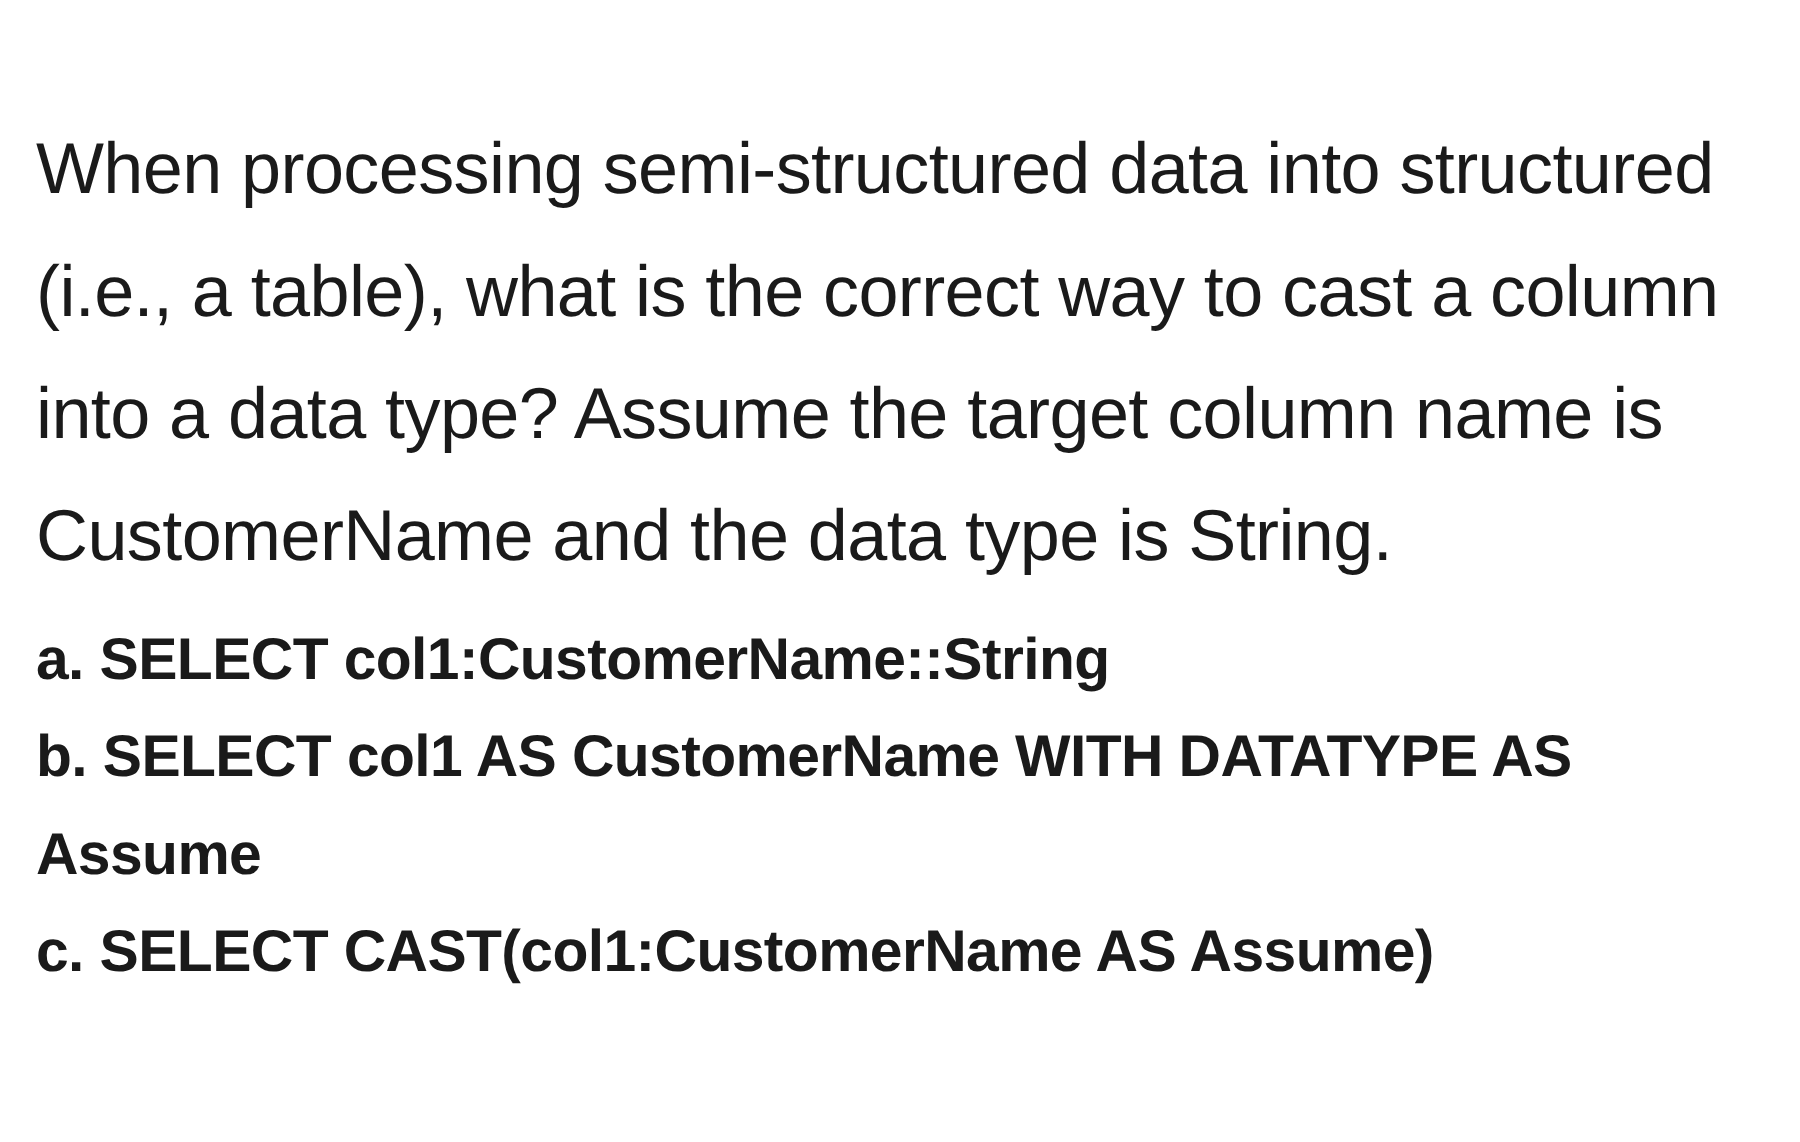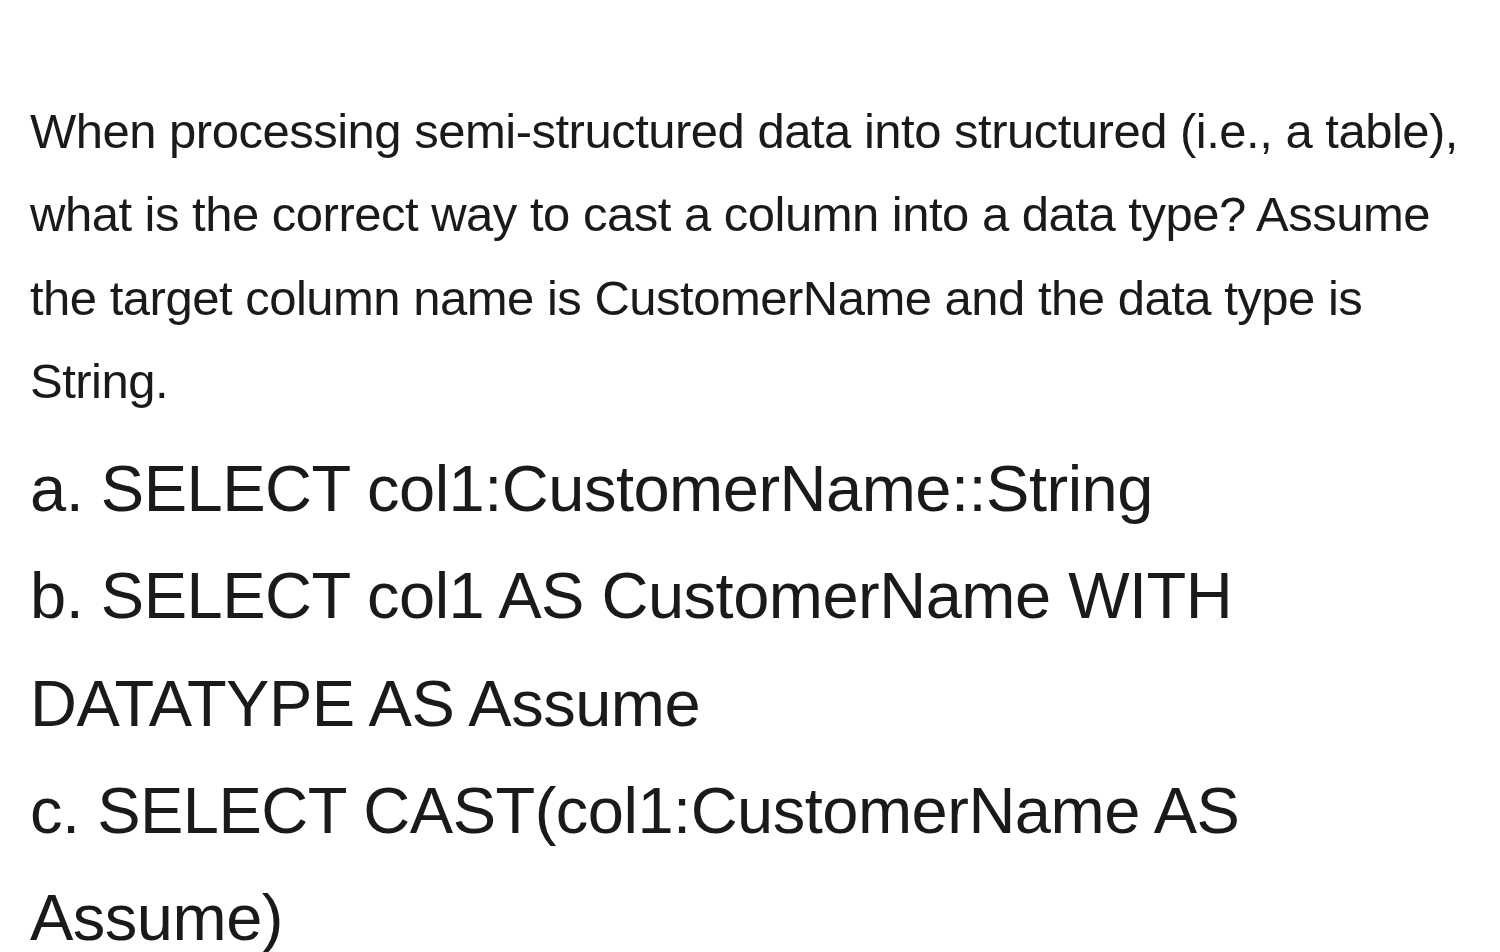--- a/index.html
+++ b/index.html
@@ -9,30 +9,30 @@
     }
     body {
       width: 1500px;
       height: 952px;
       background: #ffffff;
       font-family: -apple-system, BlinkMacSystemFont, "Segoe UI", Helvetica, Arial, sans-serif;
       color: #1a1a1a;
       padding: 90px 30px 30px 30px;
     }
     .question-text {
-      font-size: 49px;
+      font-size: 60px;
       line-height: 1.7;
       font-weight: 400;
       letter-spacing: -0.5px;
       margin-bottom: 12px;
     }
     .option {
-      font-size: 65px;
+      font-size: 49px;
       line-height: 1.65;
-      font-weight: 400;
+      font-weight: 700;
       letter-spacing: -0.5px;
     }
     .option-label {
       display: inline;
     }
     .option-text {
       display: inline;
     }
   </style>
 </head>

